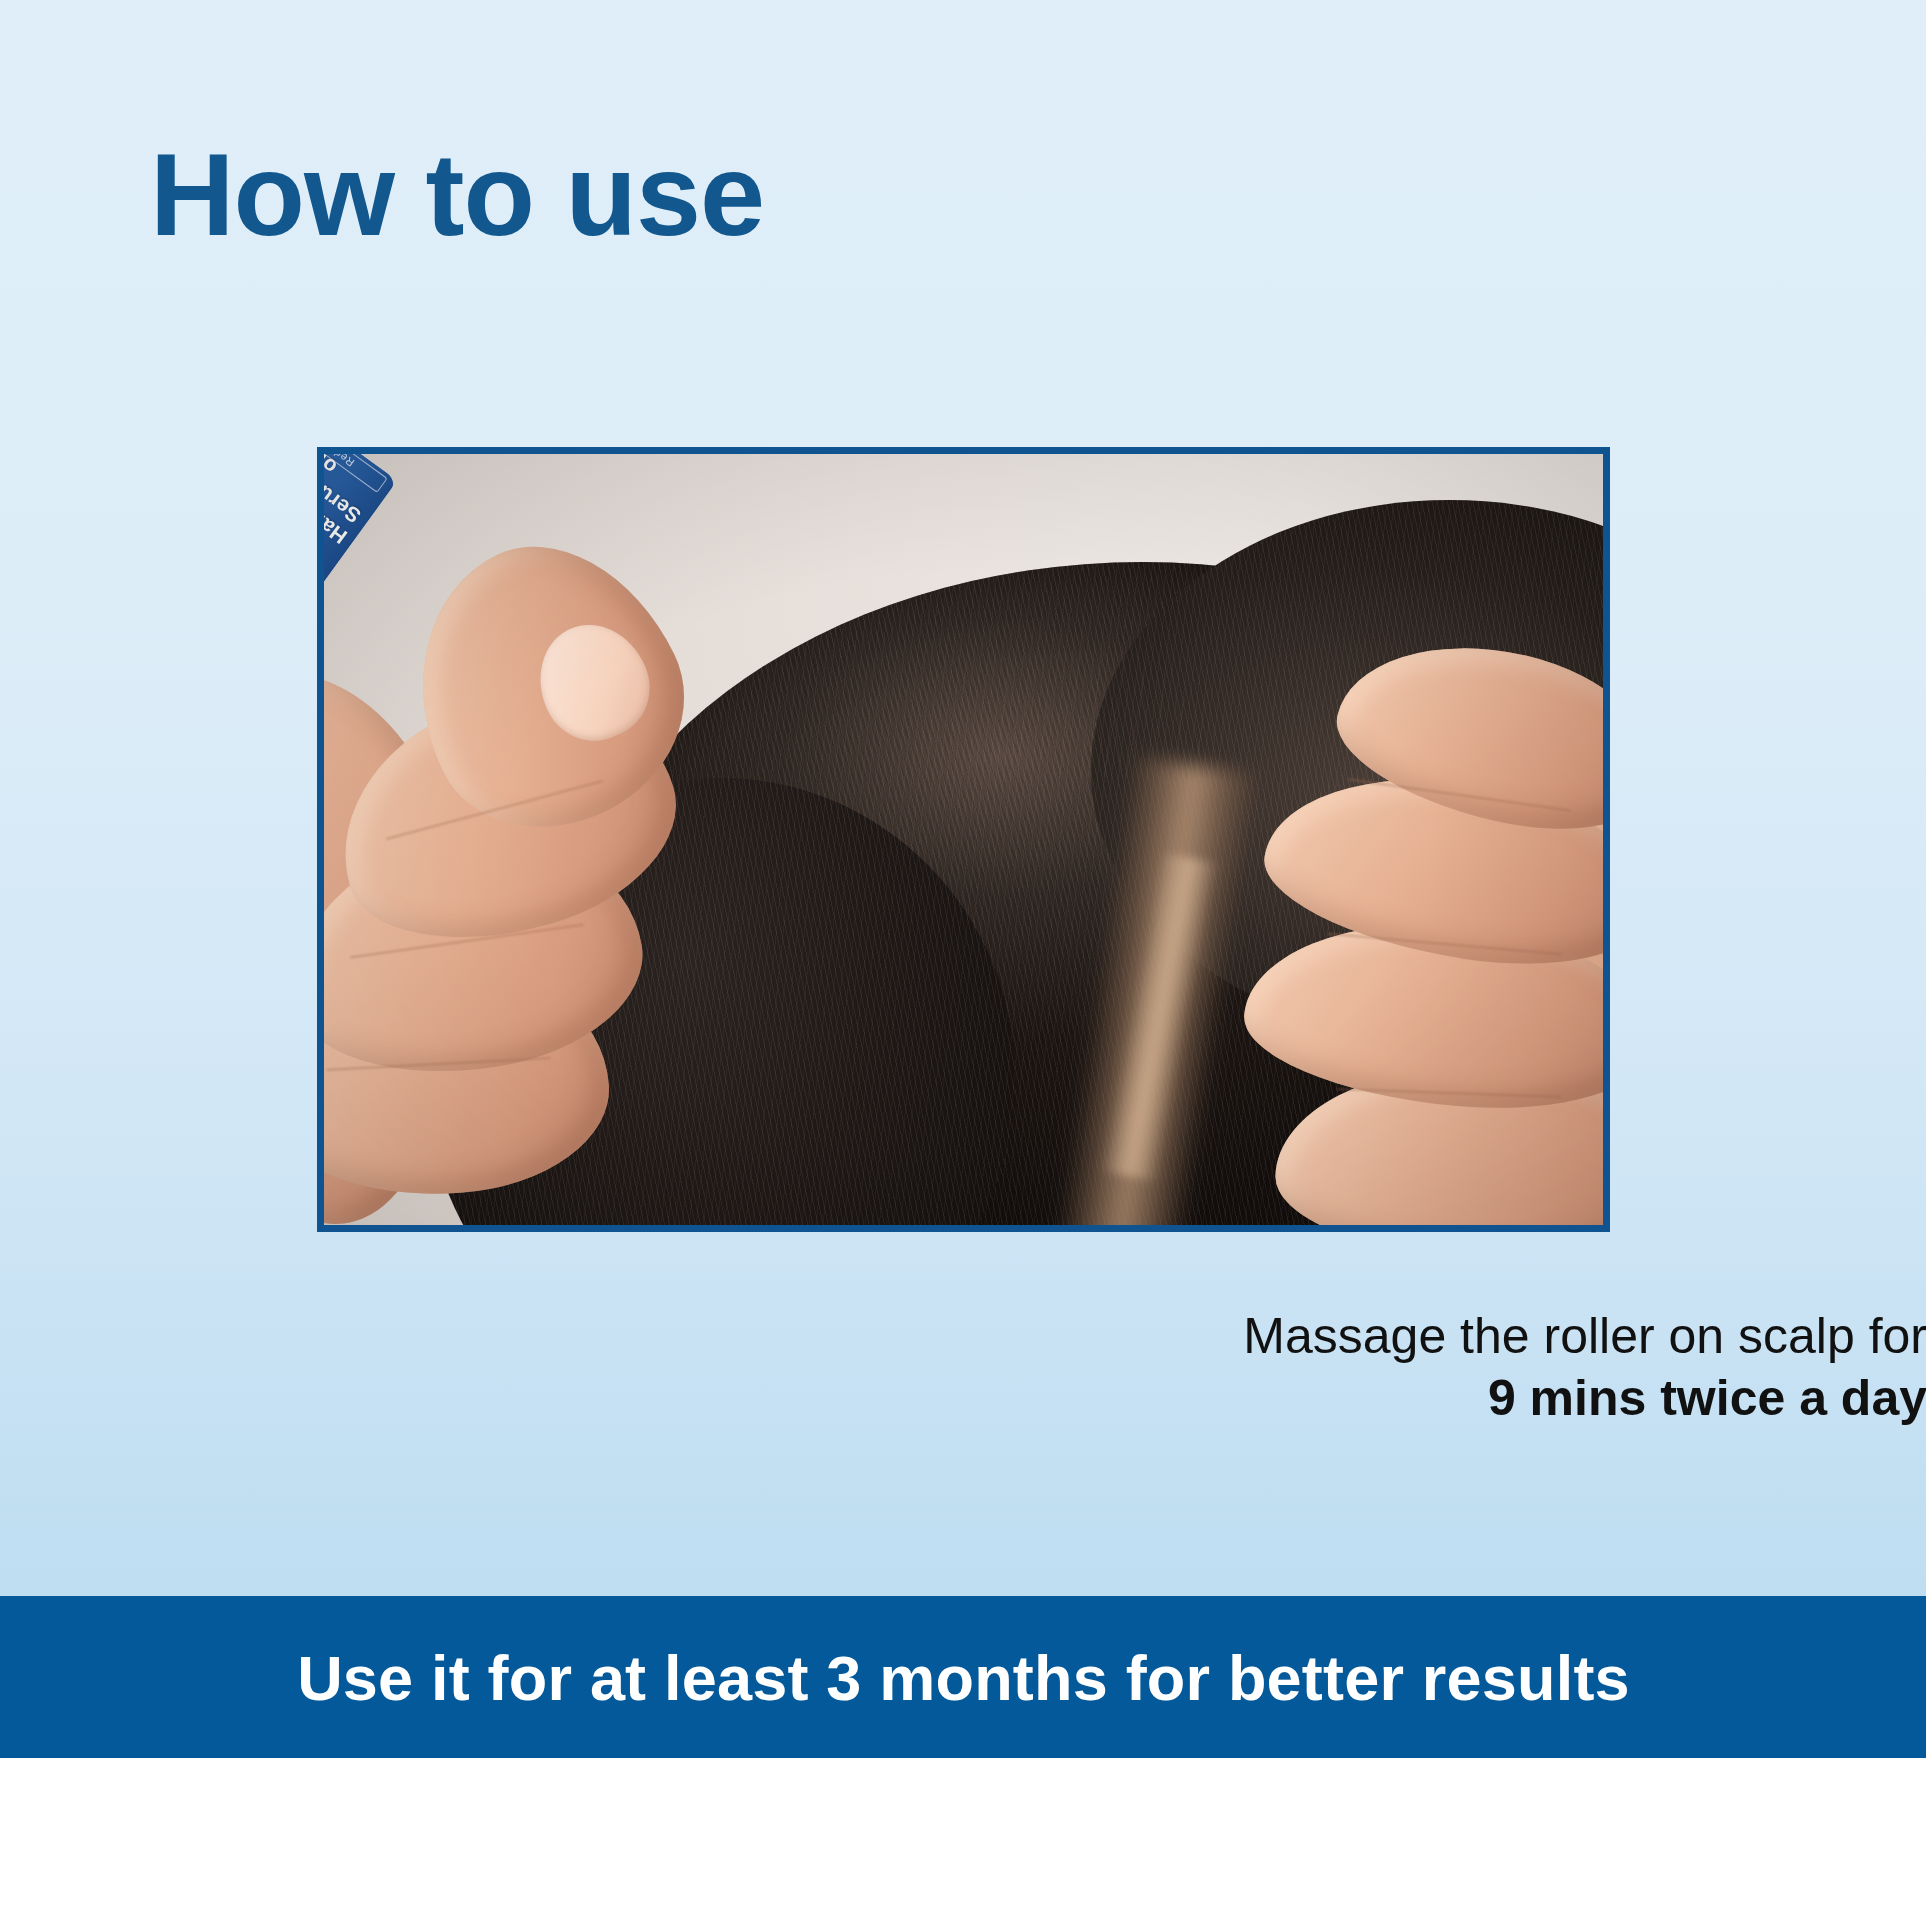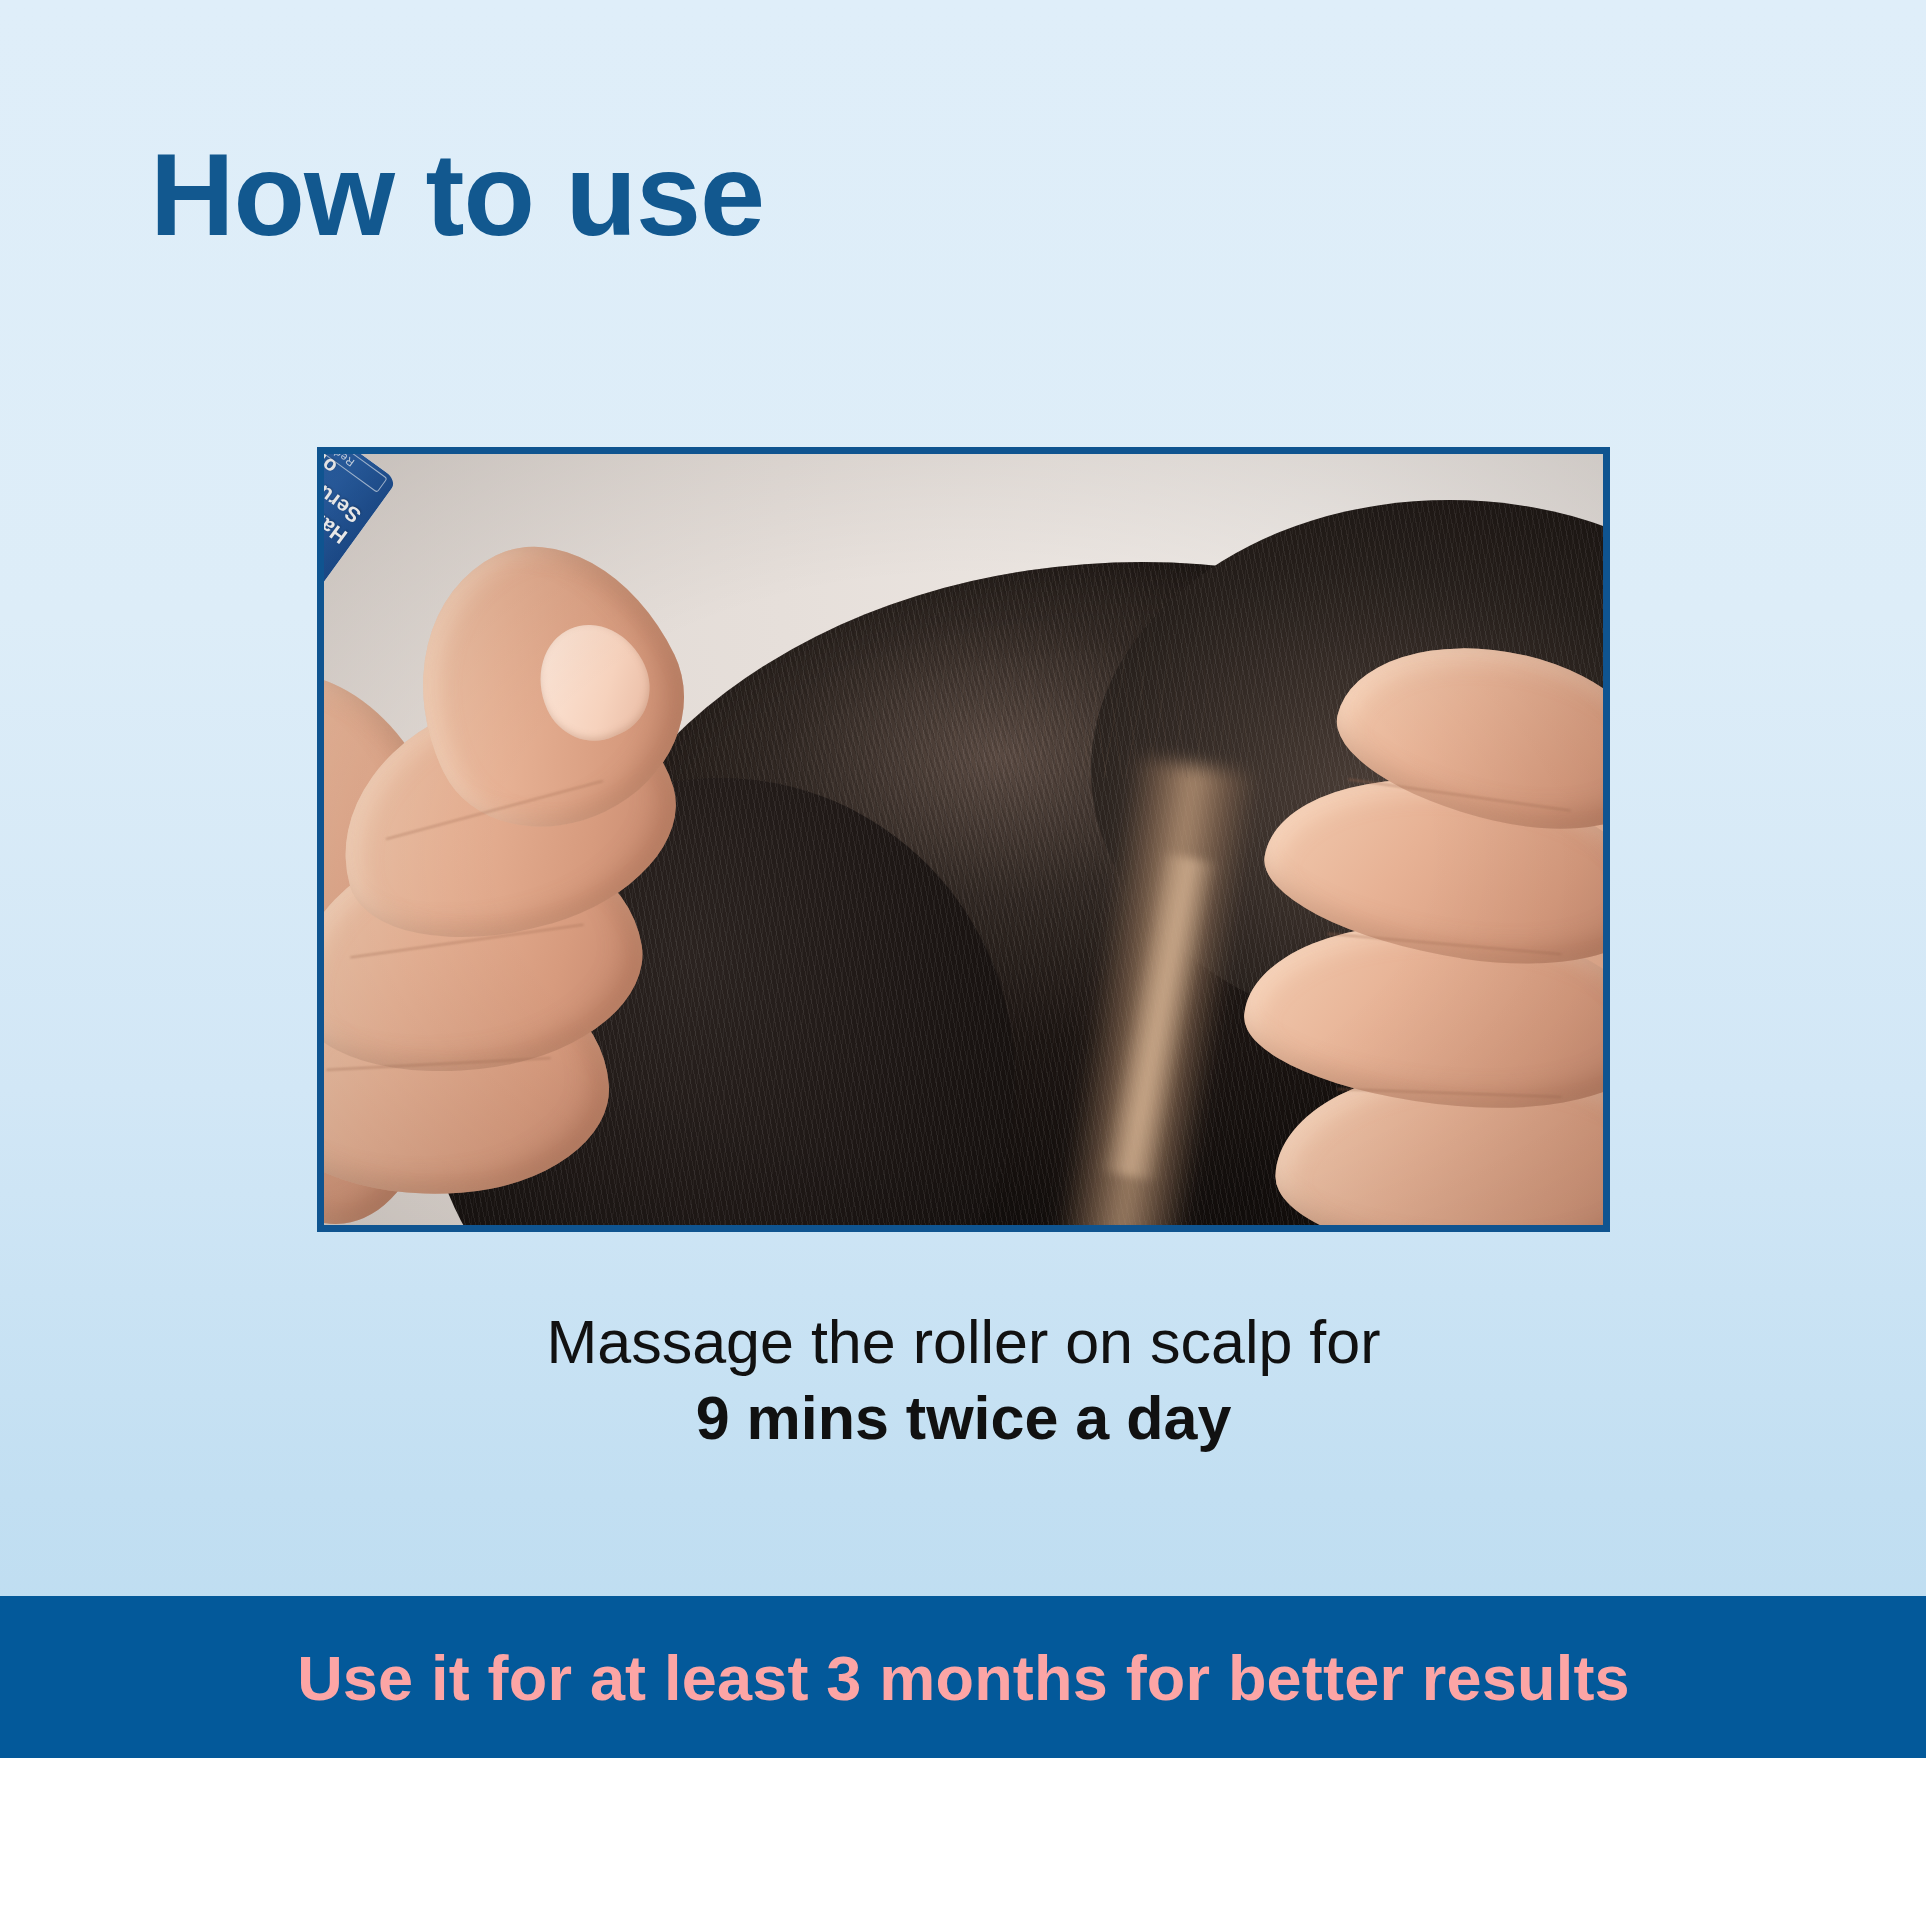--- a/index.html
+++ b/index.html
@@ -248,39 +248,39 @@
     position:absolute; inset:0;
     background:radial-gradient(ellipse 86% 86% at 50% 52%, rgba(0,0,0,0) 42%, rgba(0,0,0,.16) 100%);
     pointer-events:none;
   }
 
   
   #caption {
     position:absolute;
     left:0; right:0;
     top:1305px;
-    text-align:center;
+    text-align:right;
     color:#111111;
-    font-size:61px;
+    font-size:50px;
     line-height:1.24;
   }
   #caption .l2 { font-weight:bold; }
 
   
   #banner {
     position:absolute;
     left:0; top:1596px;
     width:1927px; height:164px;
     background:#03599a;
     display:flex;
     align-items:center;
     justify-content:center;
   }
   #banner-text {
-    color:#fca5a5;
+    color:#ffffff;
     font-size:63px;
     font-weight:bold;
     letter-spacing:0.2px;
     white-space:nowrap;
   }
 </style>
 </head>
 <body>
 
 <div id="page">

